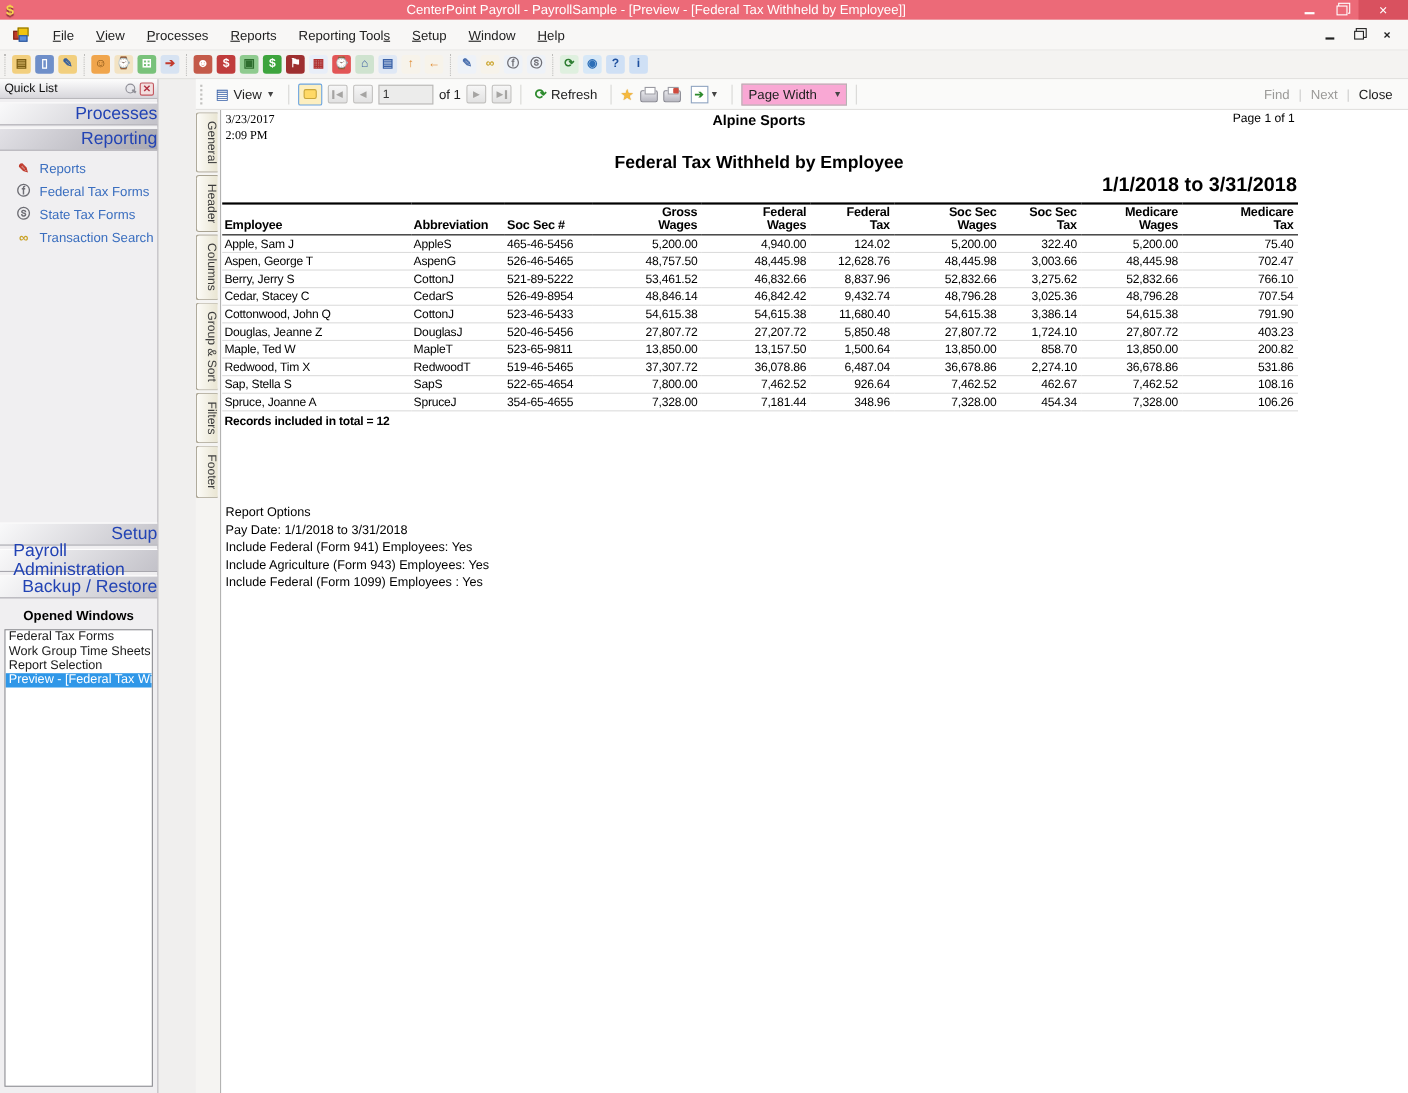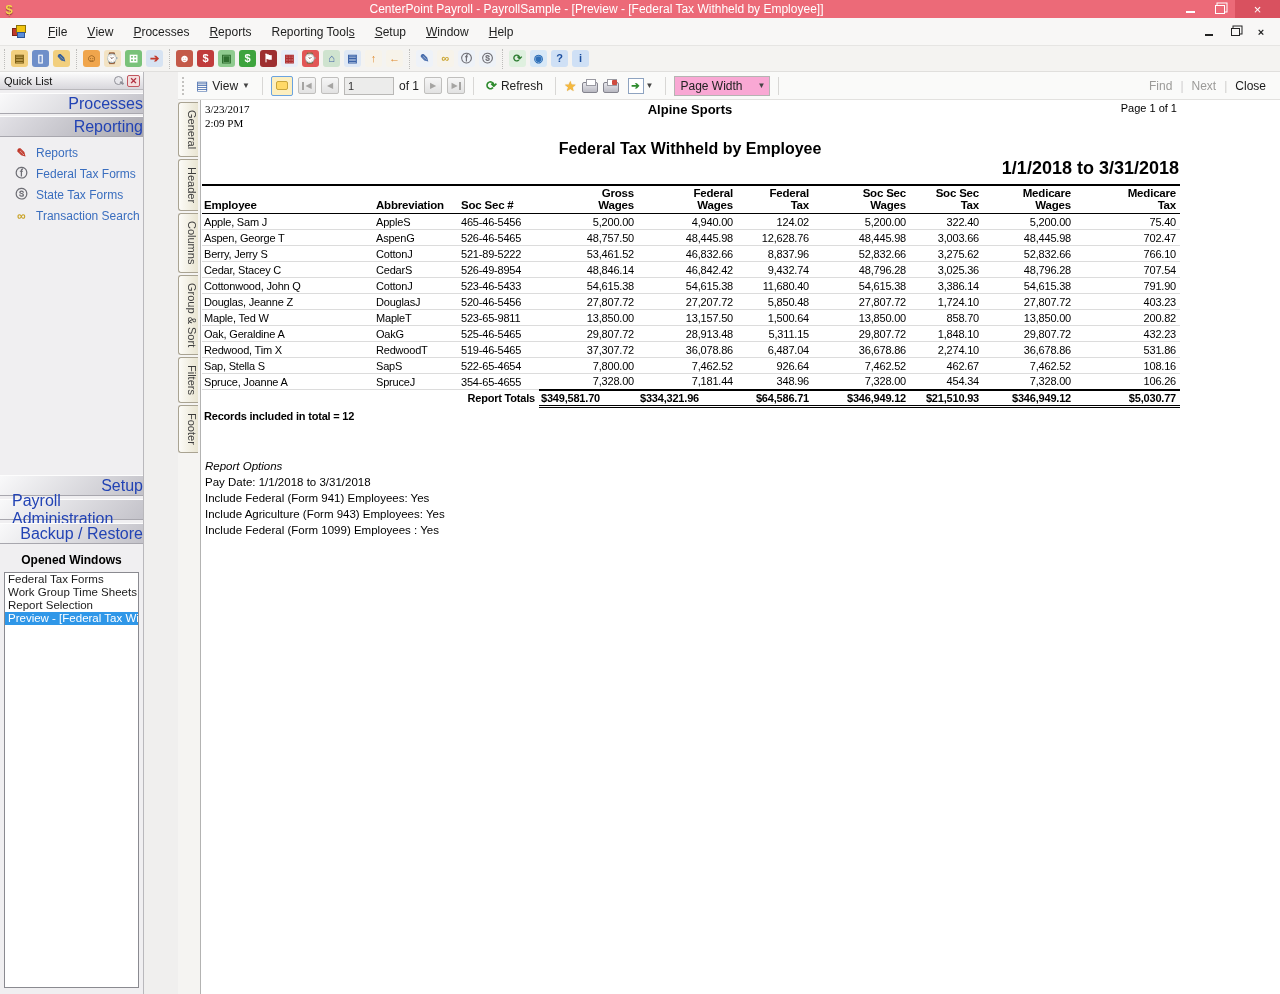--- a/index.html
+++ b/index.html
@@ -98,21 +98,21 @@
   table.report th, table.report td { padding:1px 4px 1px 2px; white-space:nowrap; overflow:hidden; }
   table.report thead th { vertical-align:bottom; font-weight:bold; font-size:11.5px; border-top:2px solid #000; border-bottom:1px solid #000; padding-bottom:2px; }
   table.report th:nth-child(-n+3), table.report td:nth-child(-n+3) { text-align:left; }
   table.report th:nth-child(n+4), table.report td:nth-child(n+4) { text-align:right; }
   table.report tbody.rows td { height:16px; border-bottom:1px solid #dcdcdc; }
   tr.totals td { font-weight:bold; height:17px; }
   tr.totals td.num { border-top:2px solid #000; border-bottom:3px double #000; }
   tr.totals td.lbl { text-align:right; }
   tr.records td { font-weight:bold; height:18px; text-align:right; }
   .rp-options { position:absolute; left:4px; top:358px; font-size:11.5px; line-height:16px; color:#000; }
-  .rp-options .opt-title { font-style:italic; }
+  .rp-options .opt-title { }
 </style>
 </head>
 <body>
 
 <div class="titlebar">
   <span class="app-ico">$</span>
   <span class="tb-title">CenterPoint Payroll - PayrollSample - [Preview - [Federal Tax Withheld by Employee]]</span>
   <span class="wc wc-min"></span>
   <span class="wc wc-restore"></span>
   <span class="wc wc-close">×</span>
@@ -519,32 +519,20 @@
           <td>523-65-9811</td>
           <td>13,850.00</td>
           <td>13,157.50</td>
           <td>1,500.64</td>
           <td>13,850.00</td>
           <td>858.70</td>
           <td>13,850.00</td>
           <td>200.82</td>
         </tr>
 
-        <tr class="row">
-          <td>Oak, Geraldine A</td>
-          <td>OakG</td>
-          <td>525-46-5465</td>
-          <td>29,807.72</td>
-          <td>28,913.48</td>
-          <td>5,311.15</td>
-          <td>29,807.72</td>
-          <td>1,848.10</td>
-          <td>29,807.72</td>
-          <td>432.23</td>
-        </tr>
 
 
         <tr class="row">
           <td>Redwood, Tim X</td>
           <td>RedwoodT</td>
           <td>519-46-5465</td>
           <td>37,307.72</td>
           <td>36,078.86</td>
           <td>6,487.04</td>
           <td>36,678.86</td>
@@ -573,30 +561,20 @@
           <td>7,328.00</td>
           <td>7,181.44</td>
           <td>348.96</td>
           <td>7,328.00</td>
           <td>454.34</td>
           <td>7,328.00</td>
           <td>106.26</td>
         </tr>
       </tbody>
     <tbody>
-      <tr class="totals">
-        <td class="lbl" colspan="3">Report Totals</td>
-        <td class="num">$349,581.70</td>
-        <td class="num">$334,321.96</td>
-        <td class="num">$64,586.71</td>
-        <td class="num">$346,949.12</td>
-        <td class="num">$21,510.93</td>
-        <td class="num">$346,949.12</td>
-        <td class="num">$5,030.77</td>
-      </tr>
       <tr class="records">
         <td colspan="3">Records included in total = 12</td>
         <td colspan="7"></td>
       </tr>
     </tbody>
   </table>
 
   <div class="rp-options">
     <div class="opt-title">Report Options</div>
     <div>

